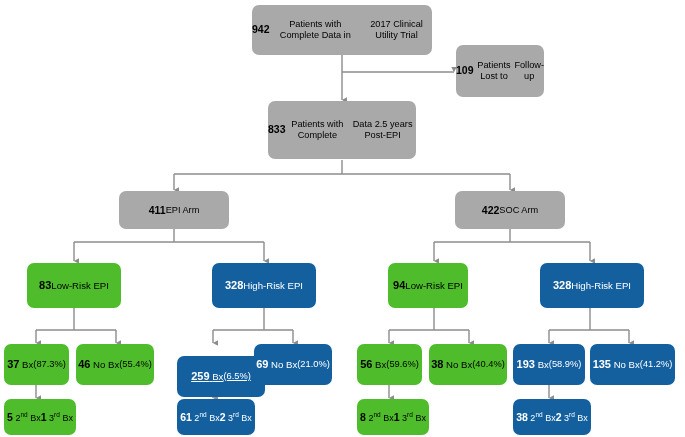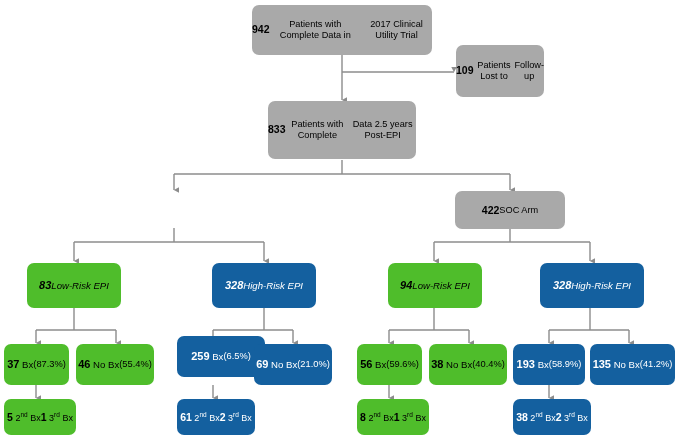--- a/index.html
+++ b/index.html
@@ -30,21 +30,21 @@
 
   
   .t1{font-size:9.2px;}
   .t1 .num{font-size:10.5px;margin-bottom:1px;}
 
   
   .arm{font-size:9.2px;}
   .arm .num{font-size:10.5px;margin-bottom:0px;}
 
   
-  .risk{font-size:9.6px;font-style:italic;}
+  .risk{font-size:9.6px;}
   .risk .num{font-size:11px;margin-bottom:0px;}
 
   
   .bx{font-size:9.6px;}
   .bx .l1{white-space:nowrap;}
   .bx .l1 .num{font-size:11px;}
   .bx .l2{font-size:9.3px;margin-top:0px;}
 
   
   .rbx{font-size:9px;align-items:center;justify-content:center;}
@@ -122,37 +122,41 @@
     <span>Patients Lost to</span>
     <span>Follow-up</span>
   </div>
 
   <div class="node gray t1" style="left:268px;top:101px;width:148px;height:58px;">
     <span class="num">833</span>
     <span>Patients with Complete</span>
     <span>Data 2.5 years Post-EPI</span>
   </div>
 
+  <div class="node gray arm" style="left:119px;top:191px;width:110px;height:38px;">
+    <span class="num">411</span>
+    <span>EPI Arm</span>
+  </div>
 
   <div class="node gray arm" style="left:455px;top:191px;width:110px;height:38px;">
     <span class="num">422</span>
     <span>SOC Arm</span>
   </div>
 
   <div class="node green risk" style="left:27px;top:263px;width:94px;height:45px;">
     <span class="num">83</span>
     <span>Low-Risk EPI</span>
   </div>
 
   <div class="node blue risk" style="left:212px;top:263px;width:104px;height:45px;">
     <span class="num">328</span>
     <span>High-Risk EPI</span>
   </div>
 
-  <div class="node green risk" style="left:388px;top:263px;width:94px;height:45px;">
+  <div class="node green risk" style="left:388px;top:263px;width:80px;height:45px;">
     <span class="num">94</span>
     <span>Low-Risk EPI</span>
   </div>
 
   <div class="node blue risk" style="left:540px;top:263px;width:104px;height:45px;">
     <span class="num">328</span>
     <span>High-Risk EPI</span>
   </div>
 
   <div class="node green bx" style="left:4px;top:344px;width:65px;height:41px;">
@@ -160,21 +164,21 @@
       <span>Bx</span></span>
     <span class="l2">(87.3%)</span>
   </div>
 
   <div class="node green bx" style="left:76px;top:344px;width:78px;height:41px;">
     <span class="l1"><span class="num">46</span>
       <span>No Bx</span></span>
     <span class="l2">(55.4%)</span>
   </div>
 
-  <div class="node blue bx" style="left:177px;top:336px;width:88px;height:41px;">
+  <div class="node blue bx" style="left:177px;top:356px;width:88px;height:41px;text-decoration:underline;">
     <span class="l1"><span class="num">259</span>
       <span>Bx</span></span>
     <span class="l2">(6.5%)</span>
   </div>
 
   <div class="node blue bx" style="left:254px;top:344px;width:78px;height:41px;">
     <span class="l1"><span class="num">69</span>
       <span>No Bx</span></span>
     <span class="l2">(21.0%)</span>
   </div>

